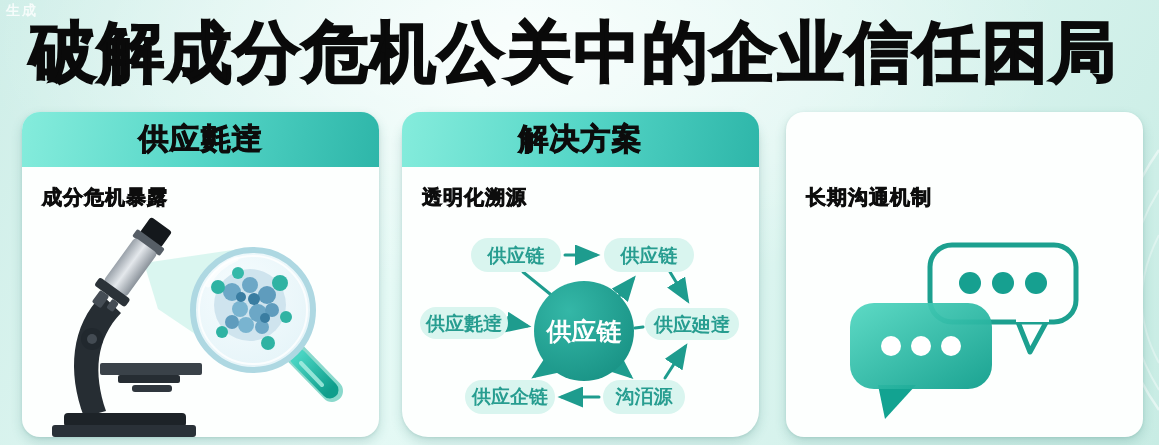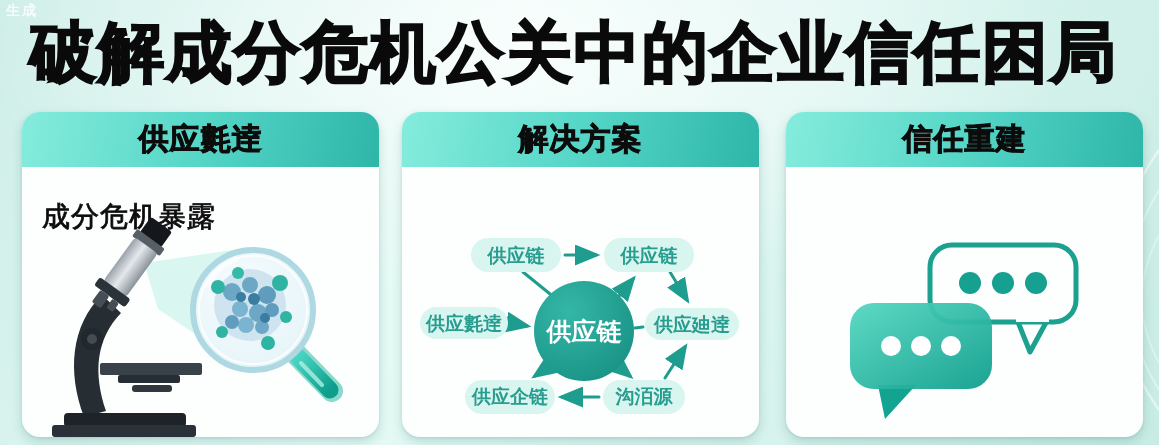--- a/index.html
+++ b/index.html
@@ -21,34 +21,34 @@
     font-size:66px; font-weight:900; color:#0a0a0a;
     letter-spacing:2px; white-space:nowrap;margin-left:18px;
     -webkit-text-stroke:2.2px #0a0a0a;
   }
   .card {
     position:absolute; top:112px; width:357px; height:325px;
     background:#fdfffe; border-radius:18px;
     box-shadow:0 5px 12px rgba(30,110,100,0.20), 0 1px 3px rgba(30,110,100,0.12);
   }
   .card-1 { left:22px; }
-  .card-2 { left:402px; }
+  .card-2 { left:402px;border-radius:26px; }
   .card-3 { left:786px; }
   .card-header {
     height:55px; border-radius:18px 18px 0 0;
     background:linear-gradient(100deg, #85ecdc 0%, #55d6c7 50%, #2eb6a9 100%);
     display:flex; align-items:center; justify-content:center;
   }
   .card-header span {
     font-size:30px; font-weight:800; color:#0c0c0c;
     -webkit-text-stroke:1px #0c0c0c; letter-spacing:1px;
   }
   .card-subtitle {
-    position:absolute; left:20px; top:86px;
-    font-size:28px; font-weight:400; color:#0d0d0d;
+    position:absolute; left:20px; top:72px;
+    font-size:20px; font-weight:700; color:#0d0d0d;
     -webkit-text-stroke:0.8px #0d0d0d; letter-spacing:1px;
   }
   .illus { position:absolute; left:0; top:55px; width:357px; height:270px; }
   .pill-text { font-size:19px; font-weight:bold; fill:#279d90; }
   .deco-swirls { position:absolute; right:0; top:95px; }
 </style>
 </head>
 <body>
 
 <div class="watermark">生成</div>
@@ -135,20 +135,21 @@
       </g>
       <path d="M186,118 A 52 52 0 0 1 214,92" stroke="#ffffff" stroke-width="5" fill="none" opacity="0.65" stroke-linecap="round"></path>
     </g>
   </svg>
 </div>
 
 <div class="card card-2">
   <div class="card-header">
     <span>解决方案</span>
   </div>
+  <div class="card-subtitle">透明化溯源</div>
 
   <svg class="illus" viewBox="0 0 357 270">
     <defs>
       <radialGradient id="circleGrad" cx="0.35" cy="0.3" r="0.9">
         <stop offset="0" stop-color="#34b7a7"></stop>
           <stop offset="1" stop-color="#158d80"></stop>
       </radialGradient>
       <marker id="arrow" markerWidth="9" markerHeight="7" refX="7" refY="3.5" orient="auto">
         <path d="M0,0 L8.5,3.5 L0,7 Z" fill="#1e9c8e"></path>
       </marker>
@@ -195,23 +196,21 @@
     </g>
 
     <g>
       <circle cx="182" cy="164" r="50" fill="url(#circleGrad)"></circle>
       <text x="182" y="173" text-anchor="middle" font-size="25" font-weight="bold" fill="#ffffff">供应链</text>
     </g>
   </svg>
 </div>
 
 <div class="card card-3">
-  <div class="card-header">
-    <span>信任重建</span>
-  </div>
+  <div class="card-subtitle">长期沟通机制</div>
 
   <svg class="illus" viewBox="0 0 357 270">
     <defs>
       <linearGradient id="frontGrad" x1="0" y1="0" x2="1" y2="1">
         <stop offset="0" stop-color="#55d8c2"></stop>
           <stop offset="1" stop-color="#0f9e8c"></stop>
       </linearGradient>
     </defs>
 
     <g>

